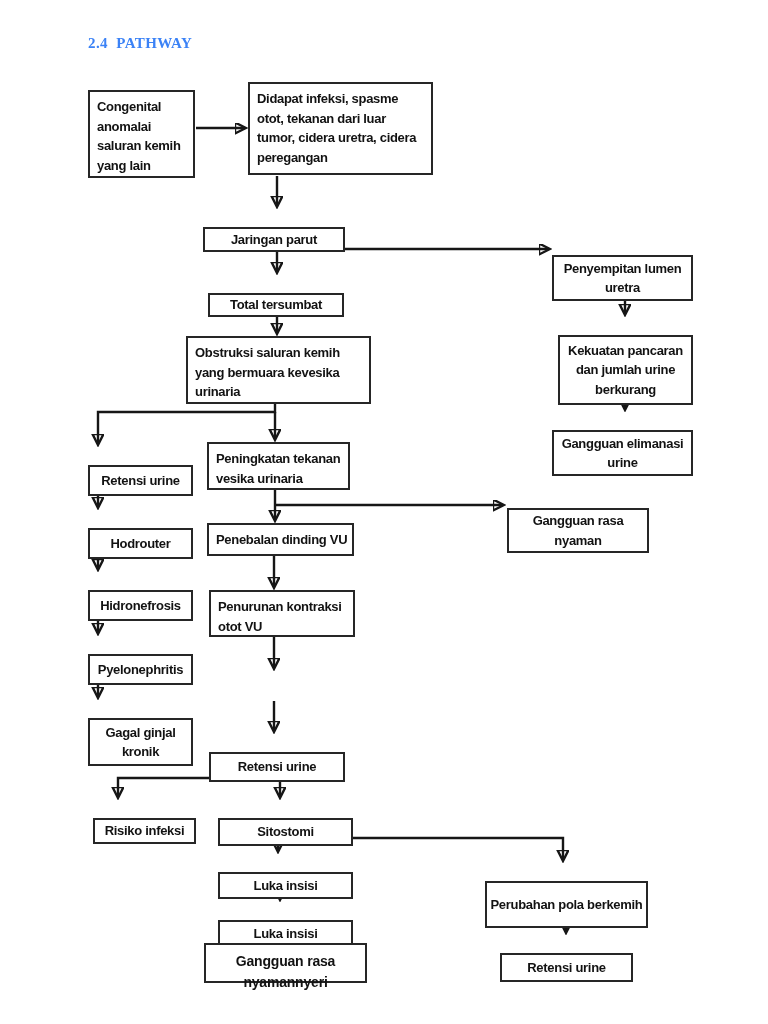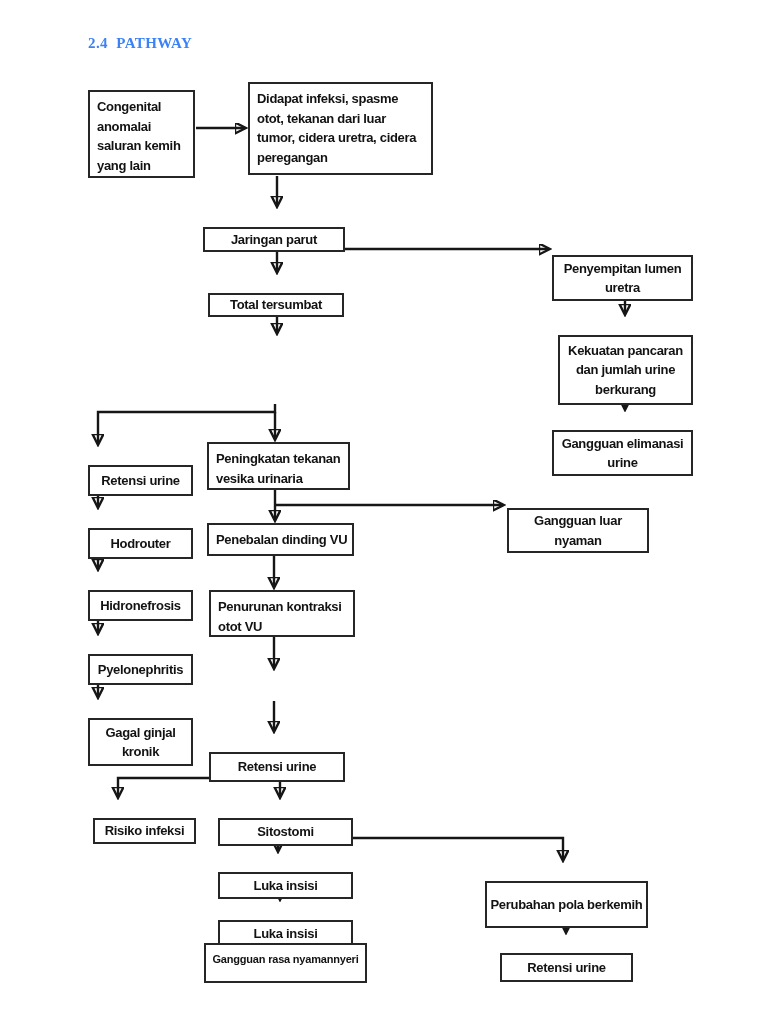--- a/index.html
+++ b/index.html
@@ -9,21 +9,21 @@
   .node{
     position:absolute;box-sizing:border-box;background:#ffffff;
     border:2px solid #262626;color:#121212;z-index:2;display:flex;
     font-family:"Liberation Sans",sans-serif;font-weight:bold;
     font-size:13px;line-height:1.5;letter-spacing:-0.3px;
   }
   .c{align-items:center;justify-content:center;text-align:center;padding:0 2px;margin-top:18px;}
   .l{align-items:flex-start;padding:5px 5px 4px 7px;text-align:left;}
   .lv{align-items:center;padding-left:7px;text-align:left;}
   .top{justify-content:center;text-align:center;align-items:flex-start;padding-top:6px;}
-  .small{font-size:11px;letter-spacing:-0.2px;justify-content:center;}
+  .small{font-size:14px;letter-spacing:-0.2px;justify-content:center;}
   .title{
     position:absolute;left:88px;top:35px;z-index:2;color:#3b82f6;
     font-family:"Liberation Serif",serif;font-weight:bold;font-size:15px;
     letter-spacing:0.4px;white-space:pre;
   }
 </style>
 </head>
 <body>
 
 <div id="page">
@@ -77,40 +77,43 @@
     </div>
   <div class="node c" style="left:552px;top:237px;width:141px;height:46px">
       <span>Penyempitan lumen uretra</span>
     </div>
   <div class="node c" style="left:558px;top:317px;width:135px;height:70px">
       <span>Kekuatan pancaran dan jumlah urine berkurang</span>
     </div>
   <div class="node c" style="left:552px;top:412px;width:141px;height:46px">
       <span>Gangguan elimanasi urine</span>
     </div>
+  <div class="node l" style="left:186px;top:336px;width:185px;height:68px">
+      <span>Obstruksi saluran kemih yang bermuara kevesika urinaria</span>
+    </div>
   <div class="node c" style="left:88px;top:447px;width:105px;height:31px">
       <span>Retensi urine</span>
     </div>
   <div class="node c" style="left:88px;top:510px;width:105px;height:31px">
       <span>Hodrouter</span>
     </div>
   <div class="node c" style="left:88px;top:572px;width:105px;height:31px">
       <span>Hidronefrosis</span>
     </div>
   <div class="node c" style="left:88px;top:636px;width:105px;height:31px">
       <span>Pyelonephritis</span>
     </div>
   <div class="node c" style="left:88px;top:700px;width:105px;height:48px">
       <span>Gagal ginjal kronik</span>
     </div>
   <div class="node l" style="left:207px;top:442px;width:143px;height:48px">
       <span>Peningkatan tekanan vesika urinaria</span>
     </div>
   <div class="node c" style="left:507px;top:490px;width:142px;height:45px">
-      <span>Gangguan luar nyaman</span>
+      <span>Gangguan rasa nyaman</span>
     </div>
   <div class="node lv" style="left:207px;top:523px;width:147px;height:33px">
       <span>Penebalan dinding VU</span>
     </div>
   <div class="node l" style="left:209px;top:590px;width:146px;height:47px">
       <span>Penurunan kontraksi otot VU</span>
     </div>
   <div class="node c" style="left:209px;top:734px;width:136px;height:30px">
       <span>Retensi urine</span>
     </div>

